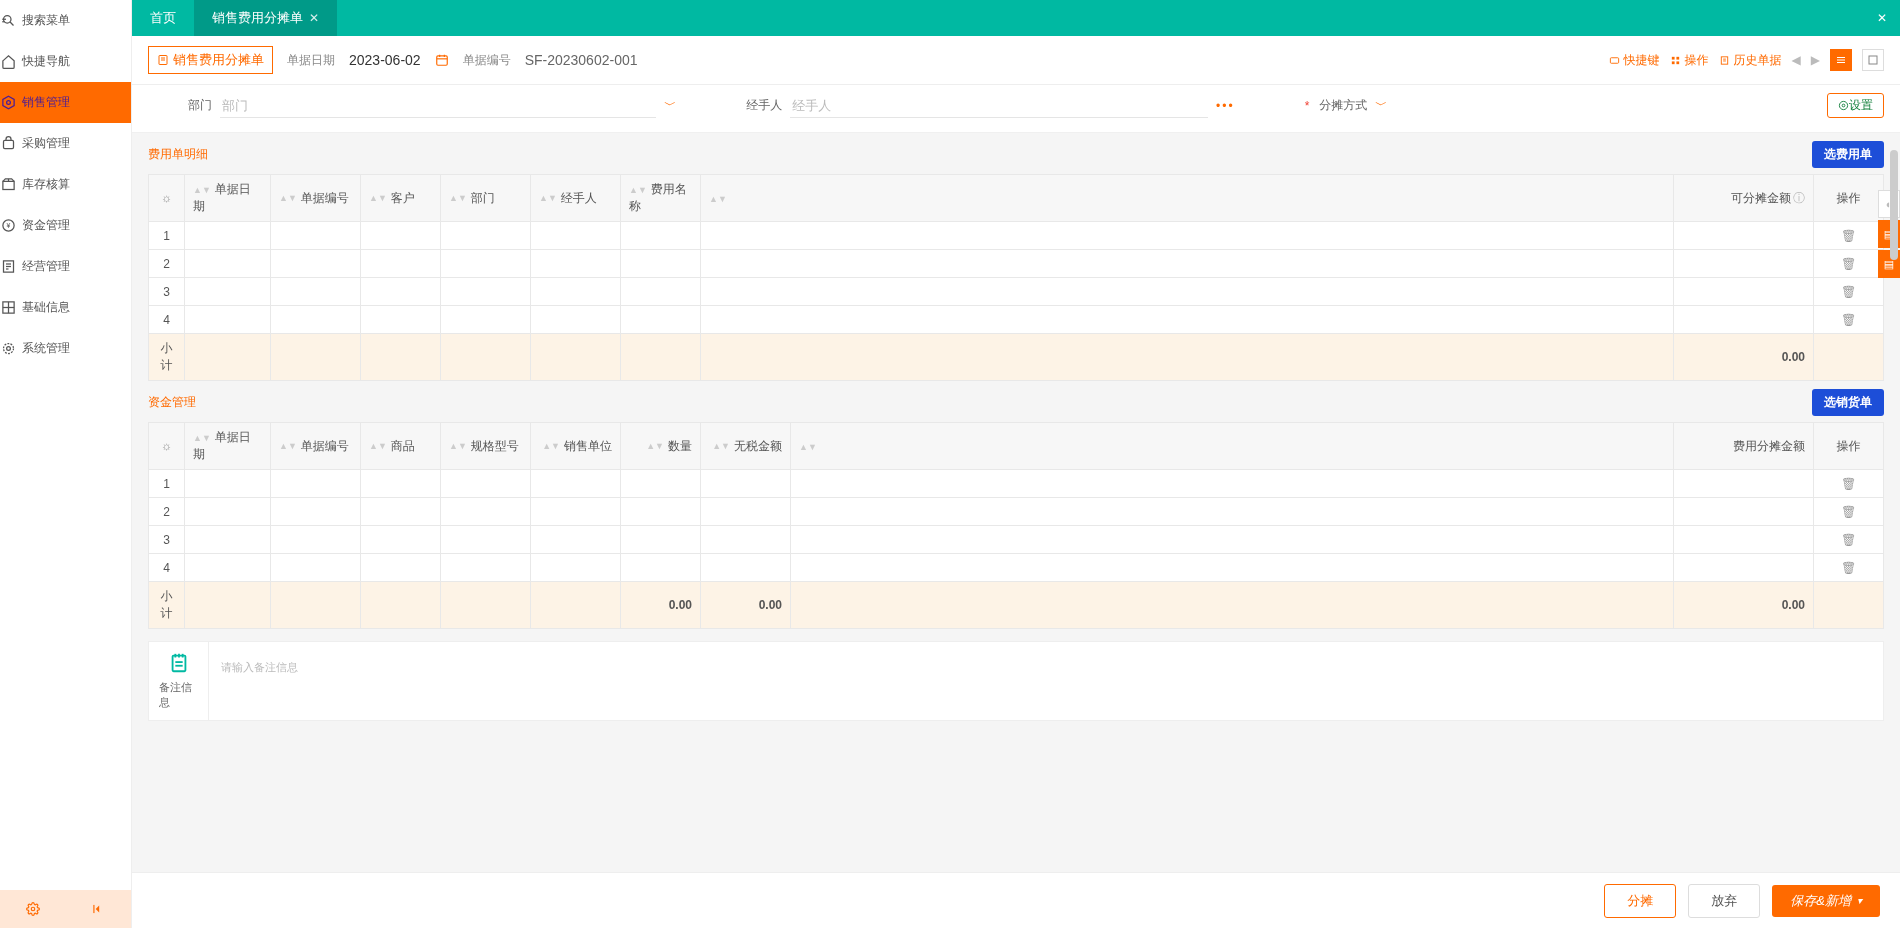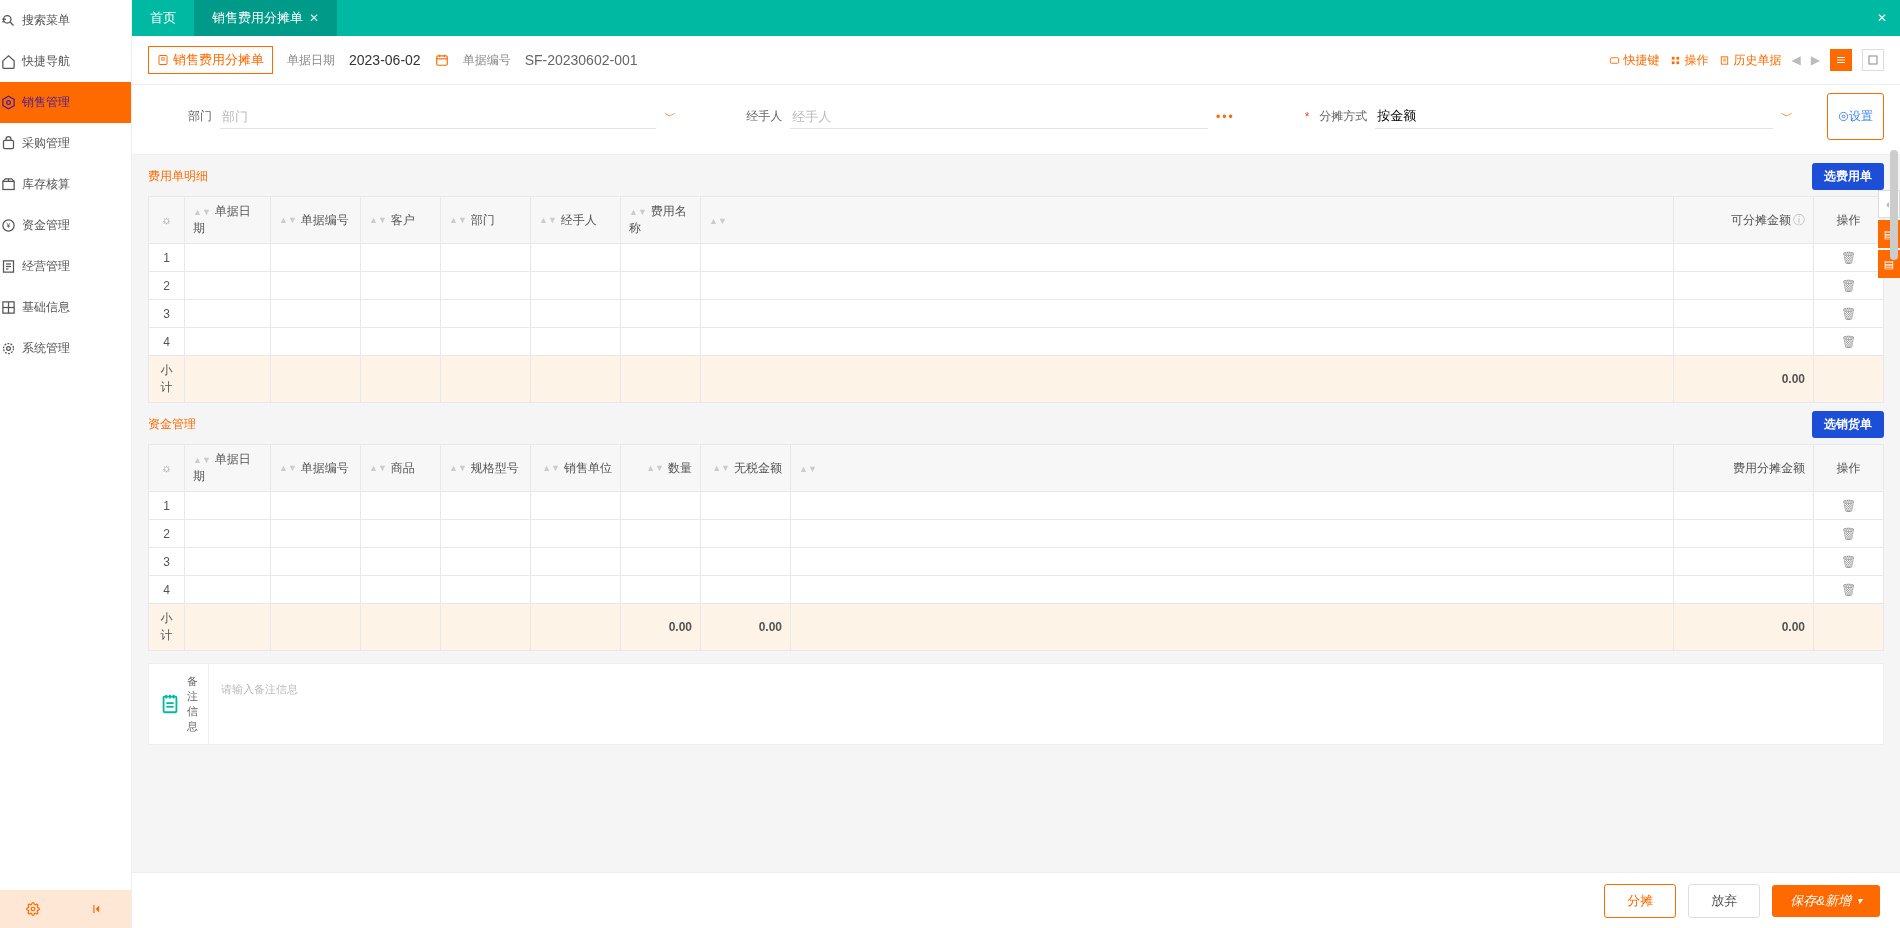--- a/index.html
+++ b/index.html
@@ -36,21 +36,21 @@
 .viewbtn.active { background: #ff6a00; border-color: #ff6a00; color: #fff; }
 
 
 .formrow { background: #fff; padding: 8px 16px 14px; display: flex; align-items: center; gap: 10px; border-bottom: 1px solid #f0f0f0; }
 .formcell { display: flex; align-items: center; gap: 8px; }
 .formcell .lbl { color: #666; white-space: nowrap; }
 .formcell .req { color: #f04134; margin-right: 2px; }
 .formcell input { border: none; border-bottom: 1px solid #e5e5e5; padding: 4px 2px; outline: none; font-size: 13px; background: transparent; }
 .formcell .chev { color: #ff6a00; cursor: pointer; font-size: 12px; }
 .formcell .dots { color: #ff6a00; cursor: pointer; letter-spacing: 2px; }
-.btn-outline { border: 1px solid #ff6a00; color: #3b82f6; background: #fff; padding: 14px 10px; border-radius: 3px; cursor: pointer; display: inline-flex; align-items: center; gap: 0; font-size: 12px; }
+.btn-outline { border: 1px solid #ff6a00; color: #15803d; background: #fff; padding: 3px 10px; border-radius: 3px; cursor: pointer; display: inline-flex; align-items: center; gap: 0; font-size: 12px; }
 
 
 .section { padding: 8px 16px 0; }
 .sec-head { display: flex; align-items: center; margin-bottom: 6px; }
 .sec-title { color: #ff6a00; font-size: 12px; }
 .btn-primary-sm { margin-left: auto; background: #1d4ed8; color: #fff; border: none; padding: 5px 12px; border-radius: 3px; cursor: pointer; font-size: 12px; font-weight: bold; }
 
 
 .tbl { width: 100%; border-collapse: collapse; background: #fff; table-layout: fixed; }
 .tbl th, .tbl td { border: 1px solid #e8e8e8; padding: 6px 8px; font-size: 12px; color: #555; height: 28px; }
@@ -59,21 +59,21 @@
 .tbl td.idx, .tbl th.idx { width: 36px; text-align: center; }
 .tbl th.gear { width: 36px; text-align: center; color: #999; }
 .tbl td.op, .tbl th.op { width: 70px; text-align: center; }
 .tbl tr.subtotal td { background: #fdf3e6; }
 .tbl td.right { text-align: right; }
 .tbl .trash { color: #999; cursor: pointer; }
 .tbl th .help { color: #bbb; margin-left: 2px; }
 
 
 .remarks { margin: 12px 16px 0; background: #fff; display: flex; border: 1px solid #eee; }
-.remarks-side { width: 60px; display: flex; flex-direction: row; align-items: center; gap: 6px; padding: 10px; border-right: 1px solid #eee; }
+.remarks-side { width: 60px; display: flex; flex-direction: column; align-items: center; gap: 6px; padding: 10px; border-right: 1px solid #eee; }
 .remarks-side .icon { color: #00b9a2; font-size: 20px; }
 .remarks-side .txt { font-size: 11px; color: #666; }
 .remarks textarea { flex: 1; border: none; outline: none; padding: 18px 12px; resize: none; font-size: 11px; color: #333; font-family: inherit; height: 64px; }
 textarea::placeholder, input::placeholder { color: #bbb; }
 
 
 .actionbar { position: absolute; bottom: 0; left: 132px; right: 0; height: 56px; background: #fff; border-top: 1px solid #eee; display: flex; align-items: center; justify-content: flex-end; gap: 12px; padding: 0 20px; }
 .btn-outline-lg { border: 1px solid #ff6a00; color: #ff6a00; background: #fff; padding: 7px 22px; border-radius: 3px; cursor: pointer; font-size: 13px; }
 .btn-default-lg { border: 1px solid #ddd; color: #555; background: #fff; padding: 7px 22px; border-radius: 3px; cursor: pointer; font-size: 13px; }
 .btn-primary-lg { background: #ff6a00; color: #fff; border: none; padding: 7px 18px; border-radius: 3px; cursor: pointer; font-size: 13px; display: inline-flex; align-items: center; gap: 6px; font-style: italic; }
@@ -283,21 +283,20 @@
         <span class="chev">﹀</span>
       </div>
       <div class="formcell" style="flex:1;margin-left:60px">
         <span class="lbl">经手人</span>
         <input type="text" style="flex: 1 1 0%;" placeholder="经手人">
         <span class="dots">•••</span>
       </div>
       <div class="formcell" style="flex:1;margin-left:60px">
         <span class="req">*</span>
         <span class="lbl">分摊方式</span>
-        <input type="text" style="flex: 1 1 0%;" value="按金额">
         <span class="chev">﹀</span>
       </div>
       <button class="btn-outline" style="margin-left:24px">
         <svg width="11" height="11" viewBox="0 0 24 24" fill="none" stroke="currentColor" stroke-width="2">
             <circle cx="12" cy="12" r="3"></circle>
             <circle cx="12" cy="12" r="9"></circle>
           </svg>
         <span>设置</span>
       </button>
     </div>

